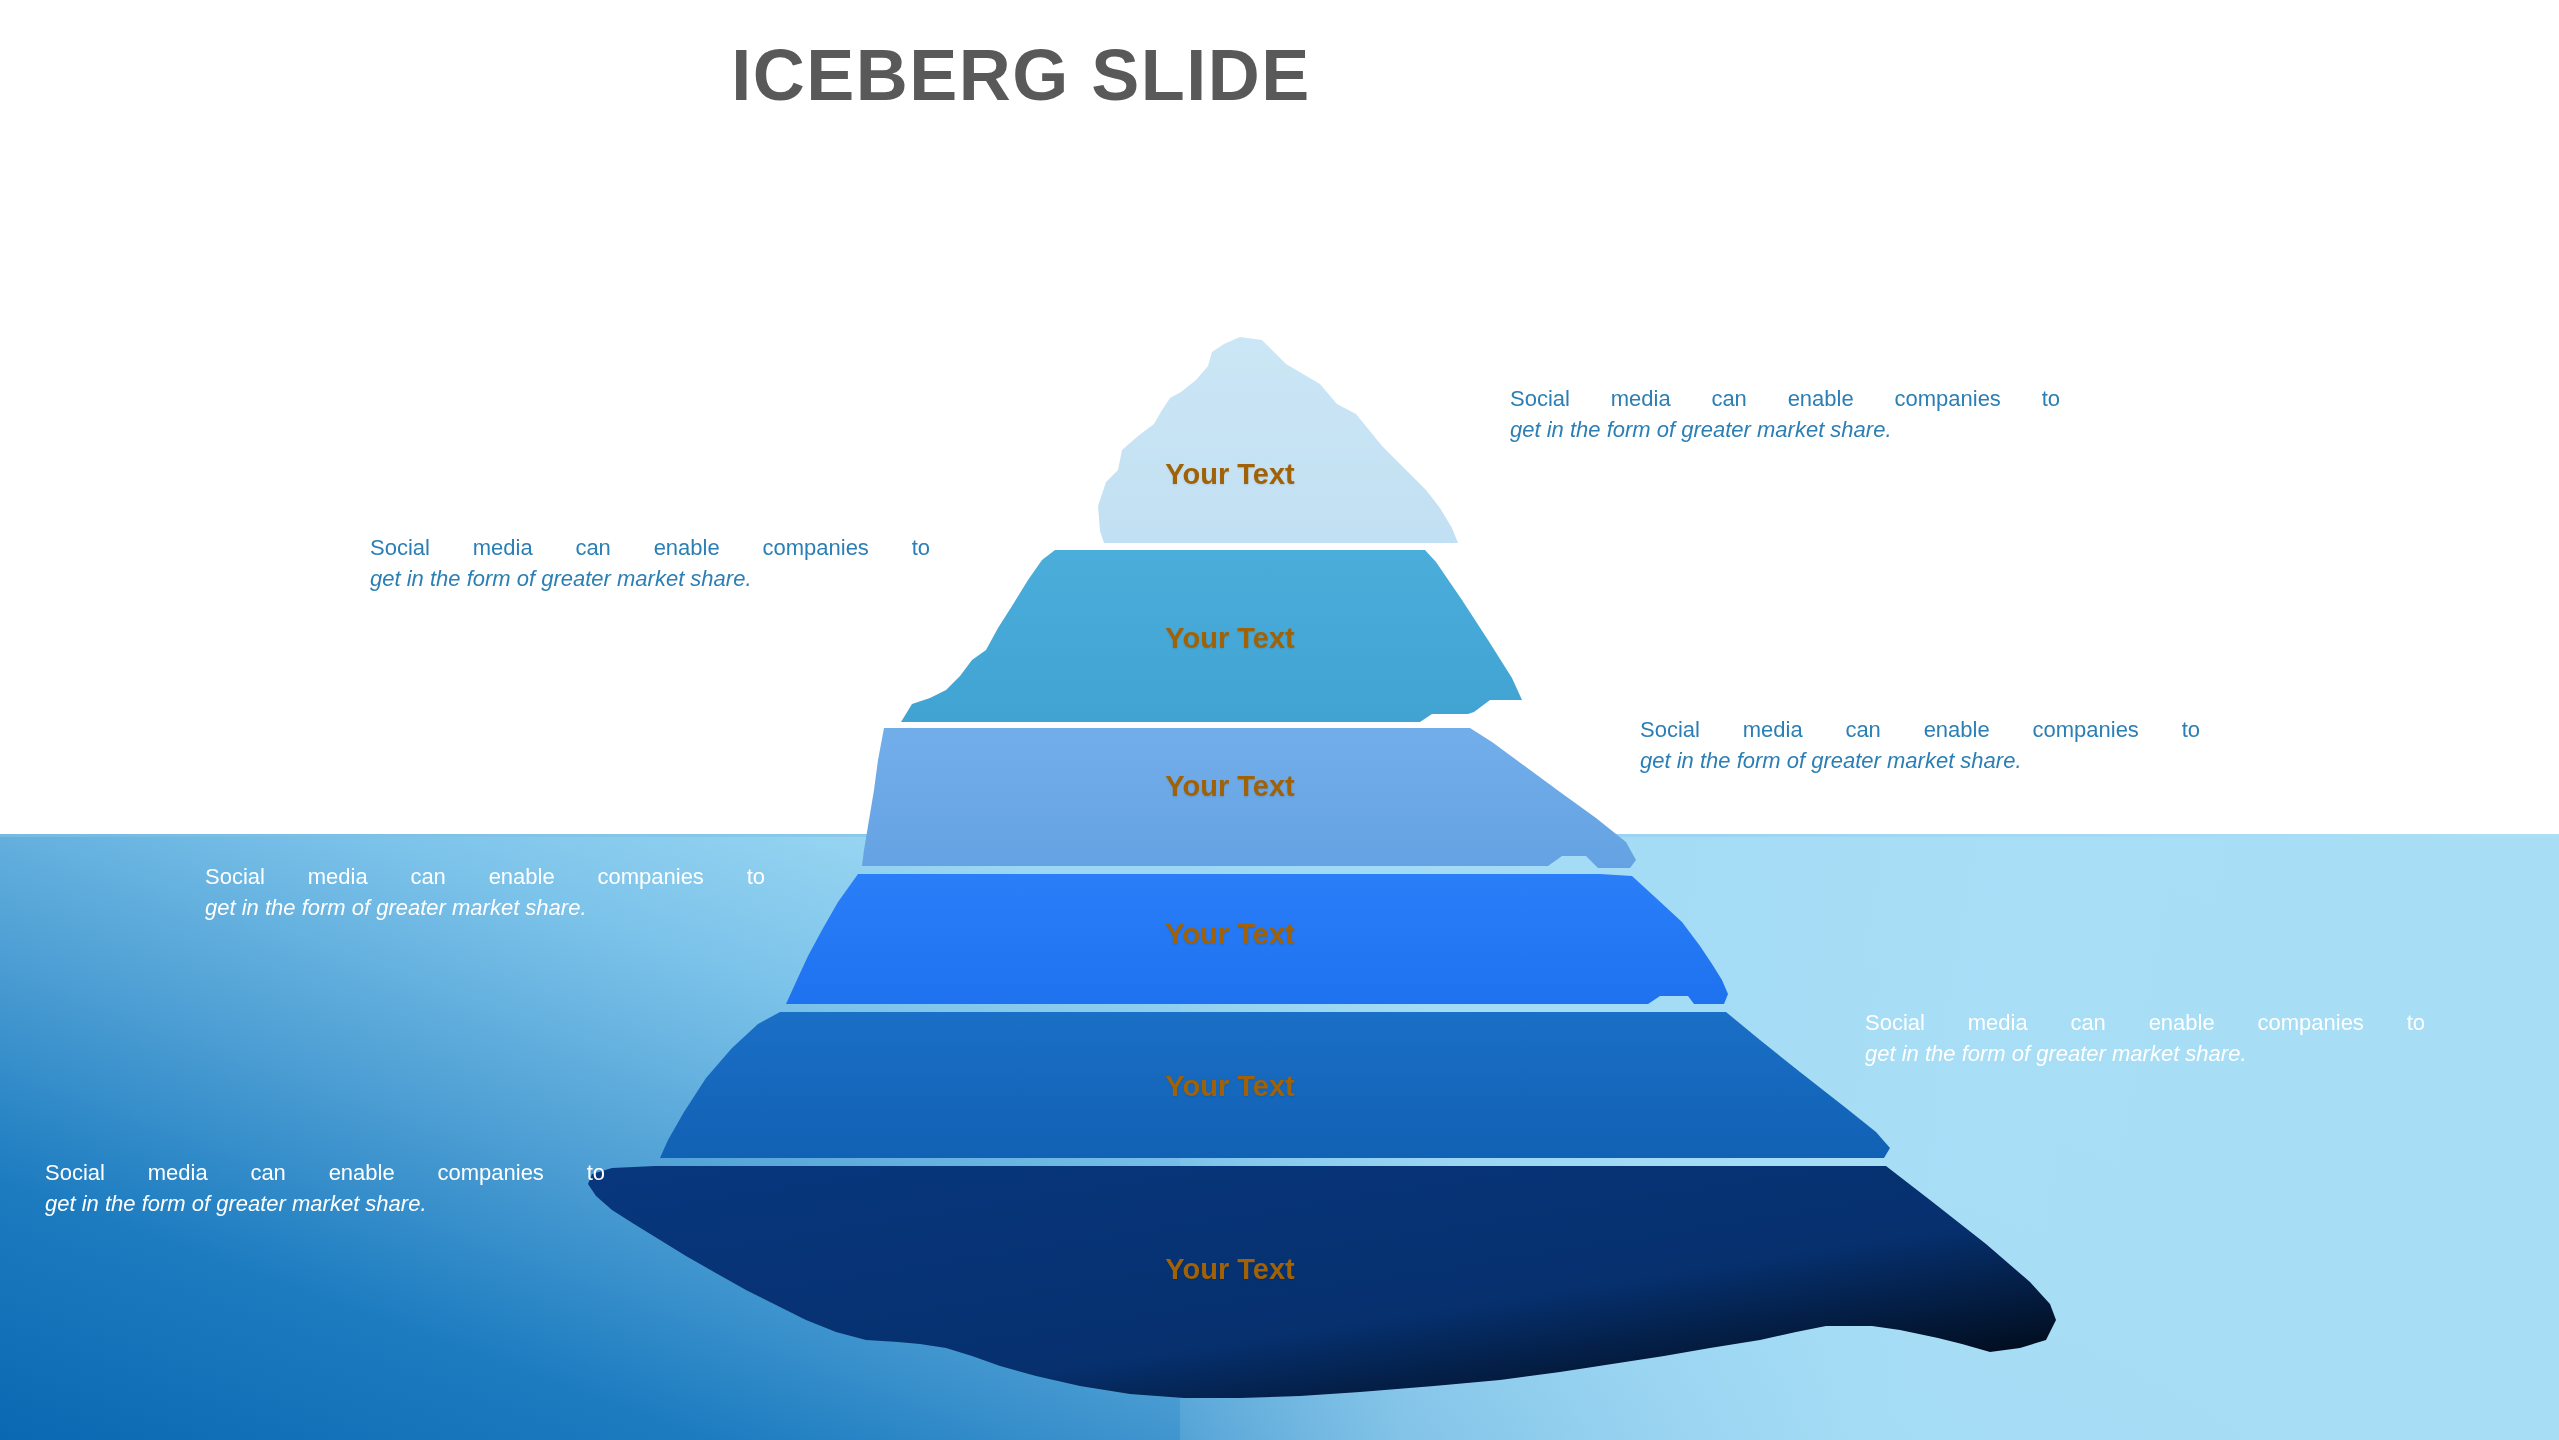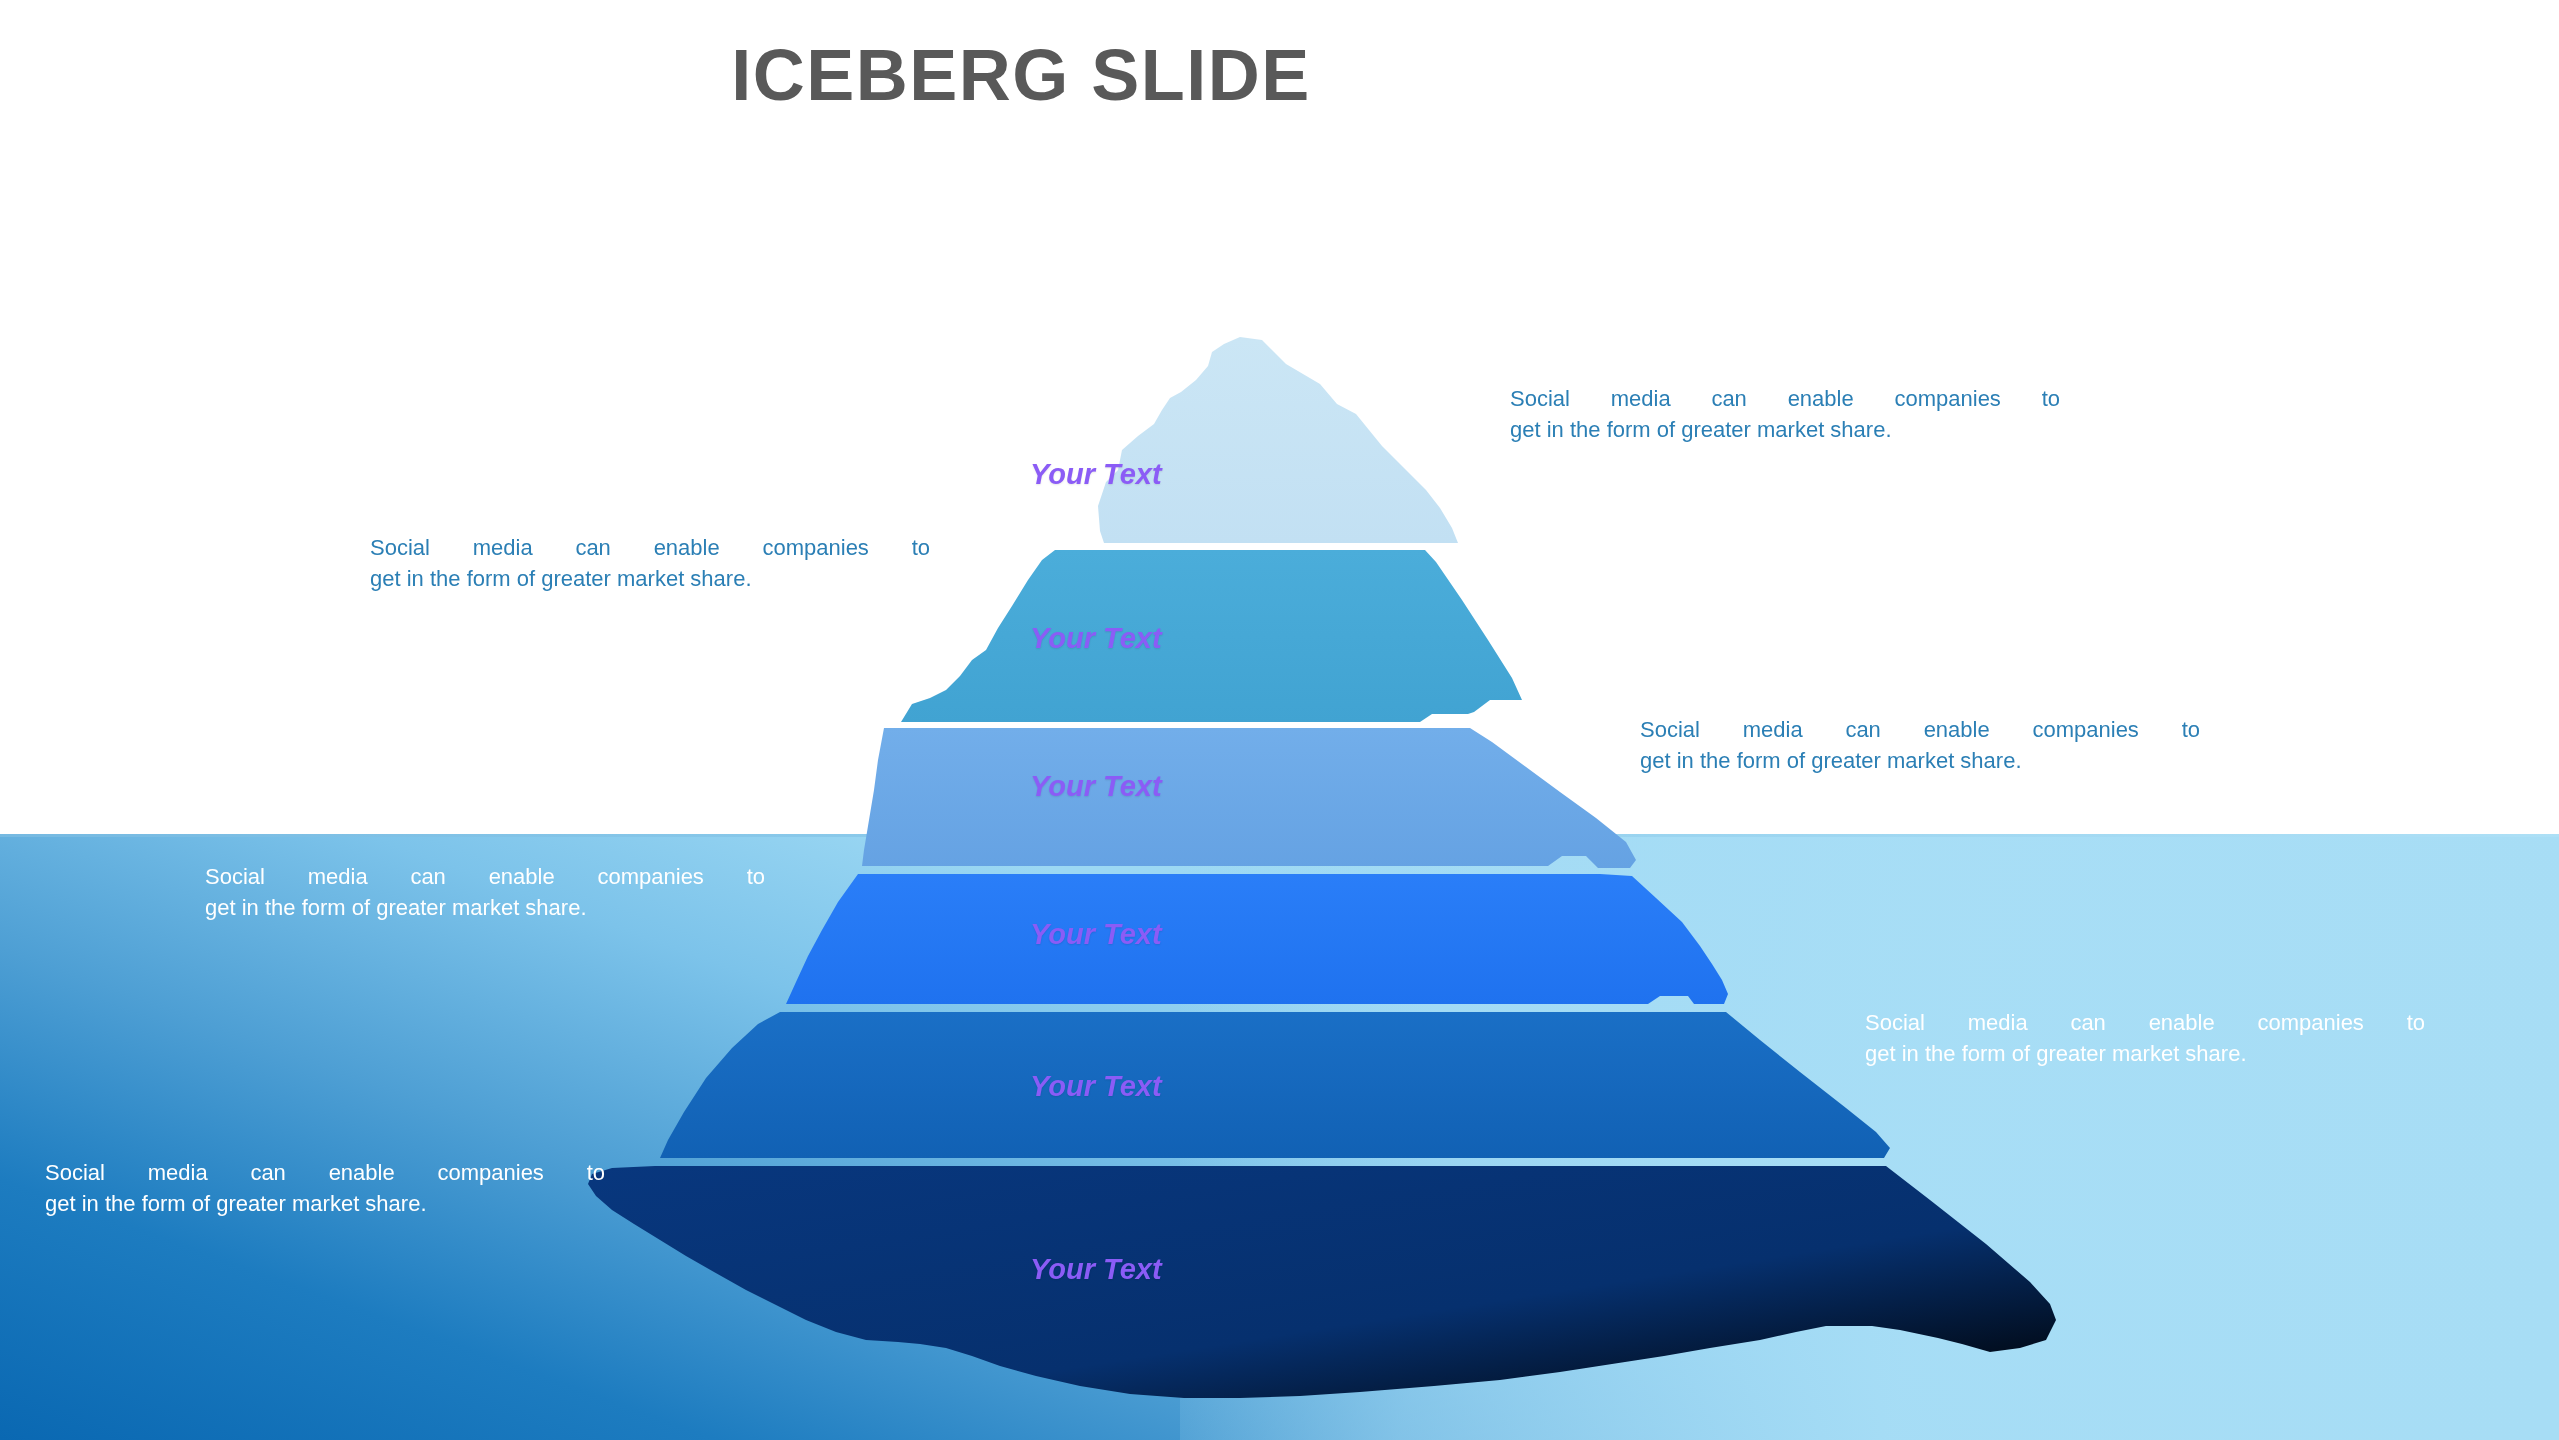--- a/index.html
+++ b/index.html
@@ -76,43 +76,44 @@
 
   
   #iceberg {
     position: absolute;
     left: 0; top: 0;
     width: 2559px;
     height: 1440px;
   }
   .band-label {
     position: absolute;
-    color: #8b5cf6;
+    color: #a16207;
     font-weight: bold;
     font-size: 29px;
+    text-align: center;
     white-space: nowrap;
     text-shadow: 0 1px 2px rgba(0,0,0,.10);
-    font-style: italic;
   }
 
   
   .callout {
     position: absolute;
     font-size: 22px;
     line-height: 1.42;
     text-align: justify;
     text-justify: inter-word;
   }
   .callout .ln {
     display: block;
     text-align: justify;
     text-align-last: justify;
   }
   .callout .ln.last {
     text-align-last: left;
+    font-style: italic;
   }
   .callout.above { color: #2B7FB5; }
   .callout.below { color: #ffffff; }
 </style>
 </head>
 <body>
 
 <div id="slide">
 
   <div id="sky"></div>

